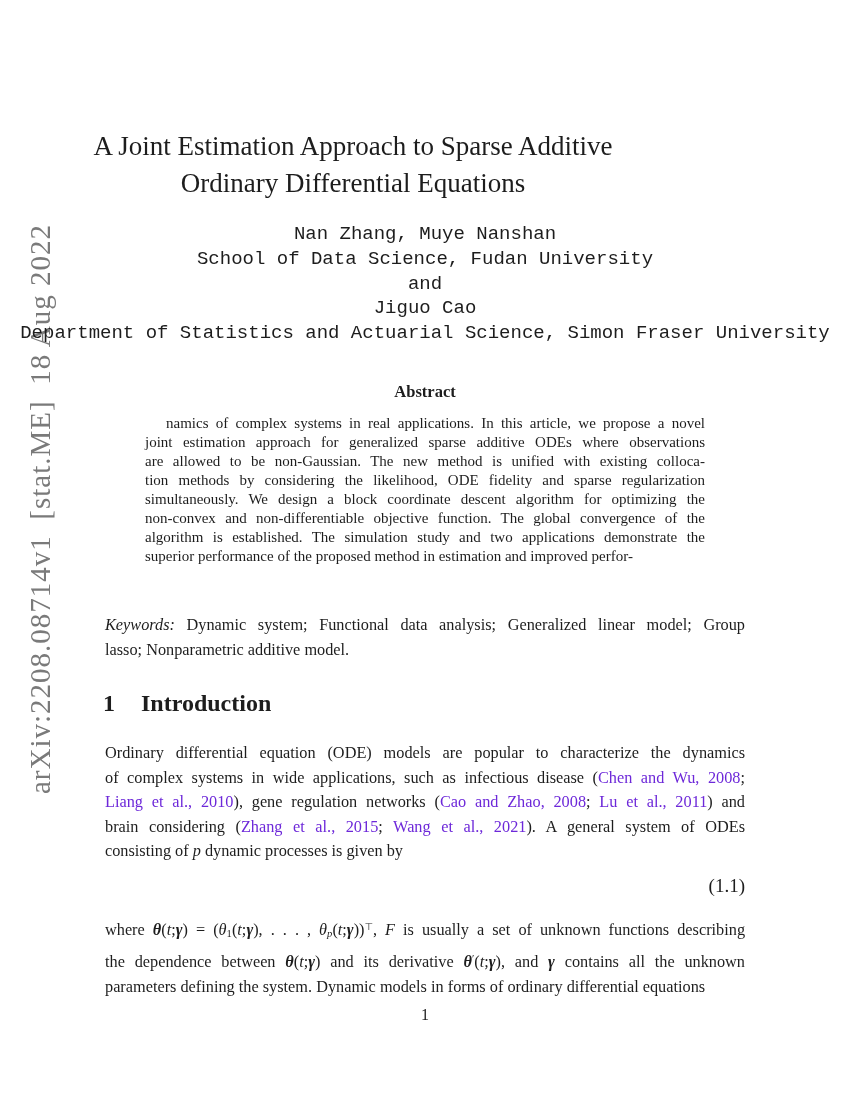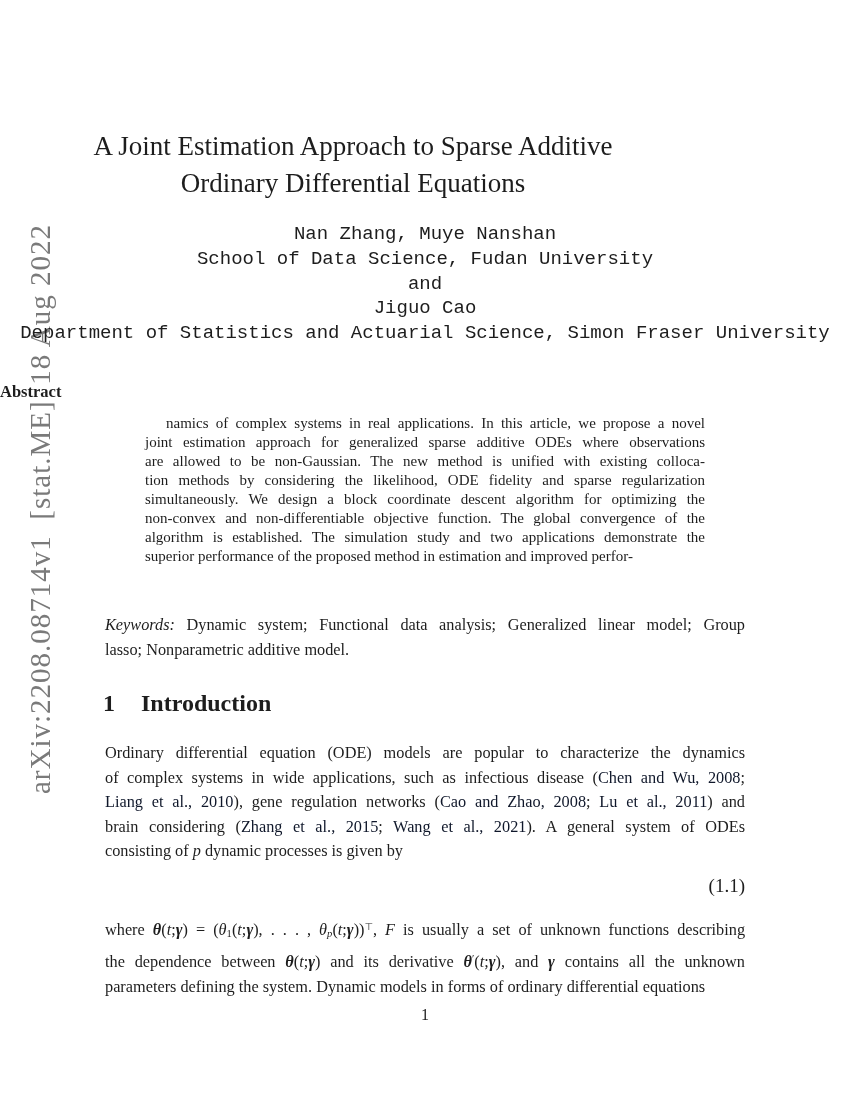--- a/index.html
+++ b/index.html
@@ -46,20 +46,21 @@
     text-align: center;
     font-size: 19px;
     line-height: 24.8px;
     font-family: Liberation Mono, monospace;
   }
 
   .abs-head {
     position: absolute;
     left: 0; top: 382px;
     width: 850px;
+    text-align: center;
     font-size: 16.5px;
     font-weight: 700;
   }
 
   .abs-body {
     position: absolute;
     left: 145px; top: 414px;
     width: 560px;
     font-size: 15px;
     line-height: 19px;
@@ -121,21 +122,21 @@
   .rich .line { text-align: justify; text-align-last: justify; }
   .rich .line:last-child { text-align-last: left; }
 
   
   .mi, .mit { font-style: italic; }
   .mb  { font-style: italic; font-weight: 700; }
   .msup  { font-size: 0.65em; vertical-align: 0.5em; }
   .msub  { font-size: 0.65em; vertical-align: -0.2em; }
   .msubi { font-size: 0.65em; vertical-align: -0.2em; font-style: italic; }
   .mtr   { font-size: 0.6em; vertical-align: 0.55em; font-family: "DejaVu Sans", sans-serif; }
-  .clink { color: #0f172a; }
+  .clink { color: #6d28d9; }
 </style>
 </head>
 <body>
 
 <div class="page">
 
   <div class="watermark">arXiv:2208.08714v1 [stat.ME] 18 Aug 2022</div>
 
   <div class="title">
     <div>A Joint Estimation Approach to Sparse Additive</div>

